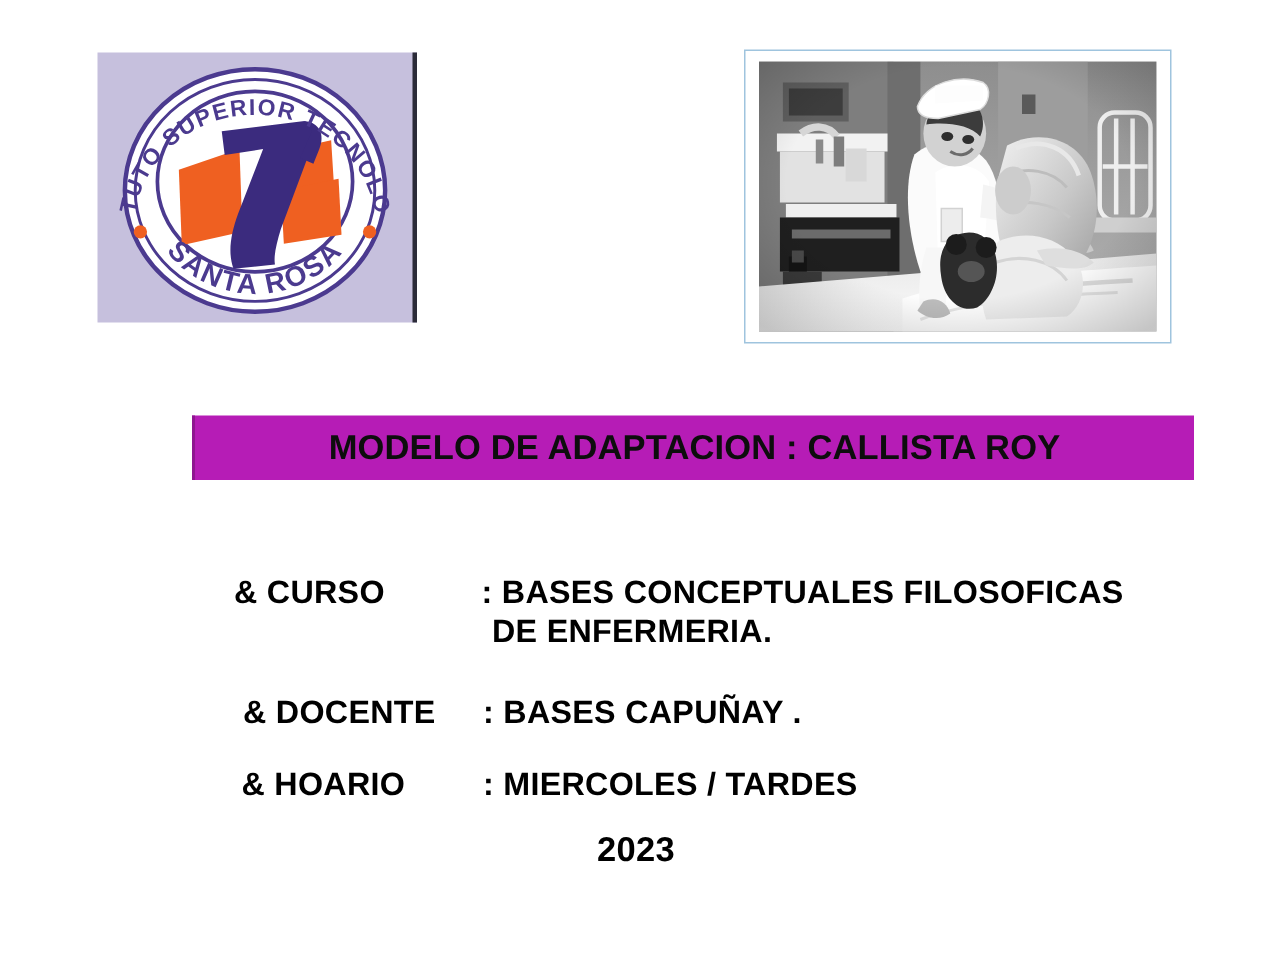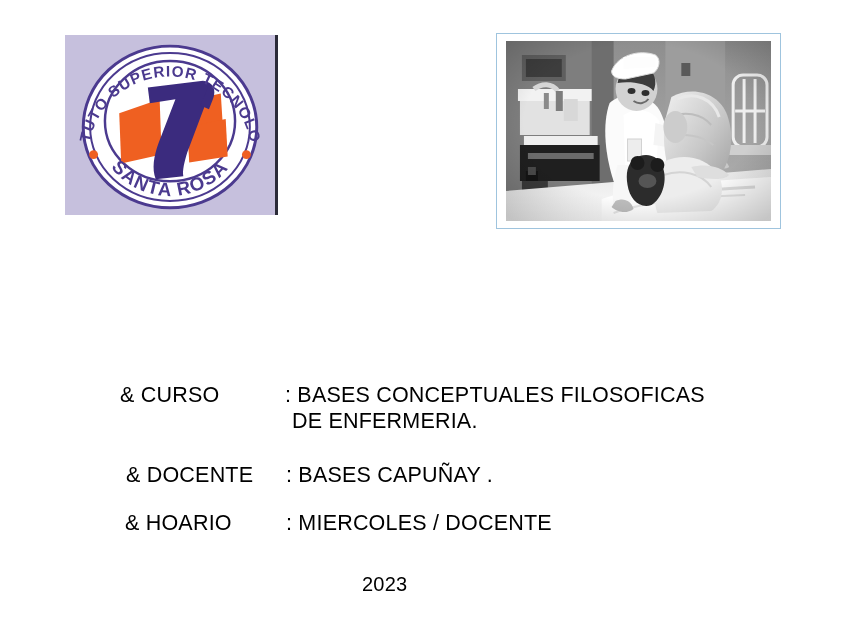--- a/index.html
+++ b/index.html
@@ -93,48 +93,49 @@
   
   .details {
     position: absolute;
     left: 0;
     top: 380px;
     width: 853px;
   }
   .detail-row {
     position: absolute;
     font-family: "Liberation Sans", sans-serif;
-    font-weight: normal;
+    font-weight: bold;
     font-size: 21.5px;
     color: #000000;
     white-space: nowrap;
     letter-spacing: 0.2px;
     line-height: 1.08;
+    margin-left: 36px;
   }
   .detail-row .label {
     display: inline-block;
   }
   .detail-row .value {
     display: inline-block;
   }
 
   .row-curso        { left: 120px; top: 4px; }
   .row-curso .label { width: 165px; }
   .row-curso-cont   { left: 292px; top: 30px; text-align: right; }
 
   .row-docente        { left: 126px; top: 84px; }
   .row-docente .label { width: 160px; }
 
   .row-hoario        { left: 125px; top: 132px; }
   .row-hoario .label { width: 161px; }
 
   .row-year {
     left: 362px;
-    top: 194px;
-    font-size: 20px;
+    top: 174px;
+    font-size: 23px;
   }
 </style>
 </head>
 <body>
 
 <div class="slide">
 
   <div class="logo-frame">
     <svg class="logo-svg" viewBox="0 0 213 180">
       <defs>
@@ -272,36 +273,39 @@
                  C 134,168 124,158 122,144 C 120,132 122,124 128,118 Z" fill="#2c2c2c"></path>
         <ellipse cx="132" cy="122" rx="7" ry="7" fill="#1c1c1c"></ellipse>
         <ellipse cx="152" cy="124" rx="7" ry="7" fill="#1c1c1c"></ellipse>
         <ellipse cx="142" cy="140" rx="9" ry="7" fill="#555555"></ellipse>
 
         <rect x="0" y="0" width="266" height="180" fill="url(#vig)"></rect>
       </svg>
     </div>
   </div>
 
+  <div class="title-banner">
+    <span class="title-text">MODELO DE ADAPTACION : CALLISTA ROY</span>
+  </div>
 
   <div class="details">
 
     <div class="detail-row row-curso">
       <span class="label">&amp; CURSO</span><span class="value">: BASES CONCEPTUALES FILOSOFICAS</span>
     </div>
 
     <div class="detail-row row-curso-cont">
       <span class="value">DE ENFERMERIA.</span>
     </div>
 
     <div class="detail-row row-docente">
       <span class="label">&amp; DOCENTE</span><span class="value">: BASES CAPUÑAY .</span>
     </div>
 
     <div class="detail-row row-hoario">
-      <span class="label">&amp; HOARIO</span><span class="value">: MIERCOLES / DOCENTE</span>
+      <span class="label">&amp; HOARIO</span><span class="value">: MIERCOLES / TARDES</span>
     </div>
 
     <div class="detail-row row-year">2023</div>
 
   </div>
 
 </div>
 
 </body></html>

